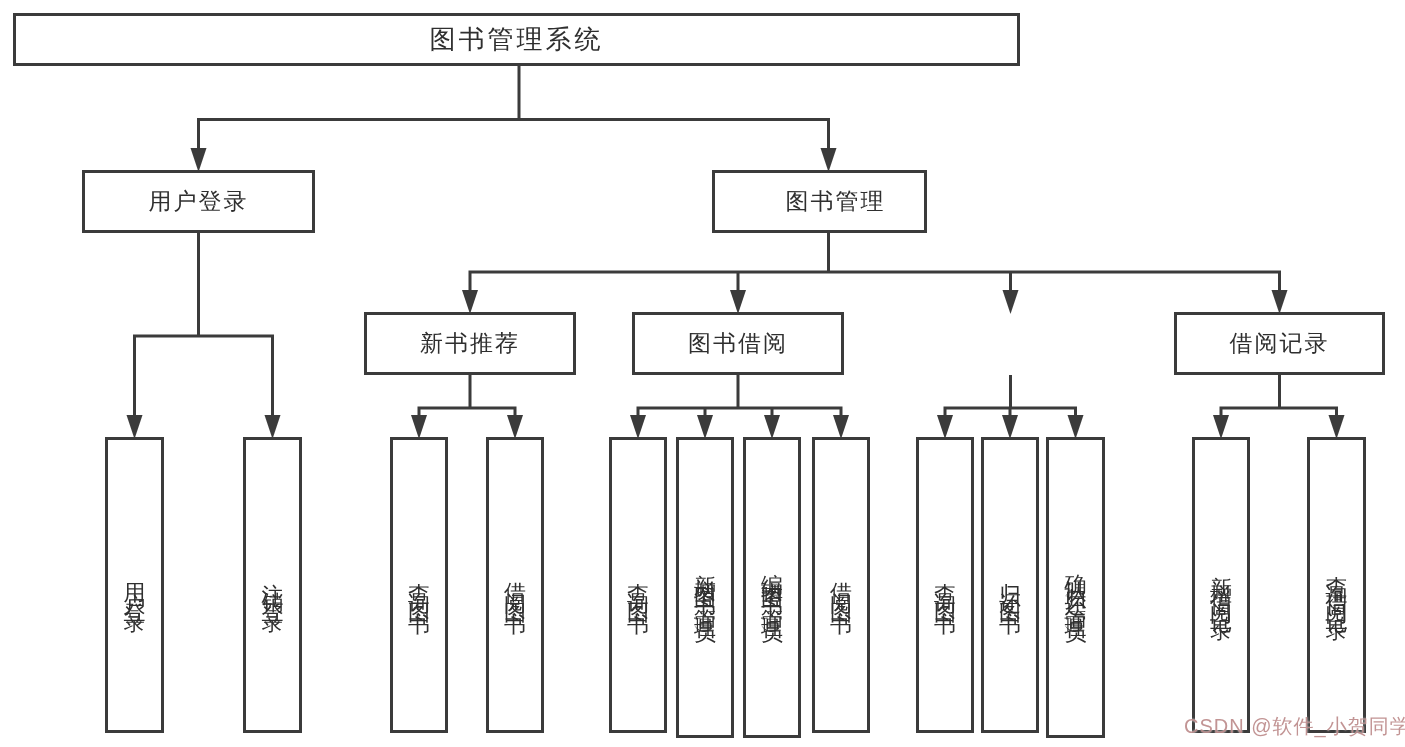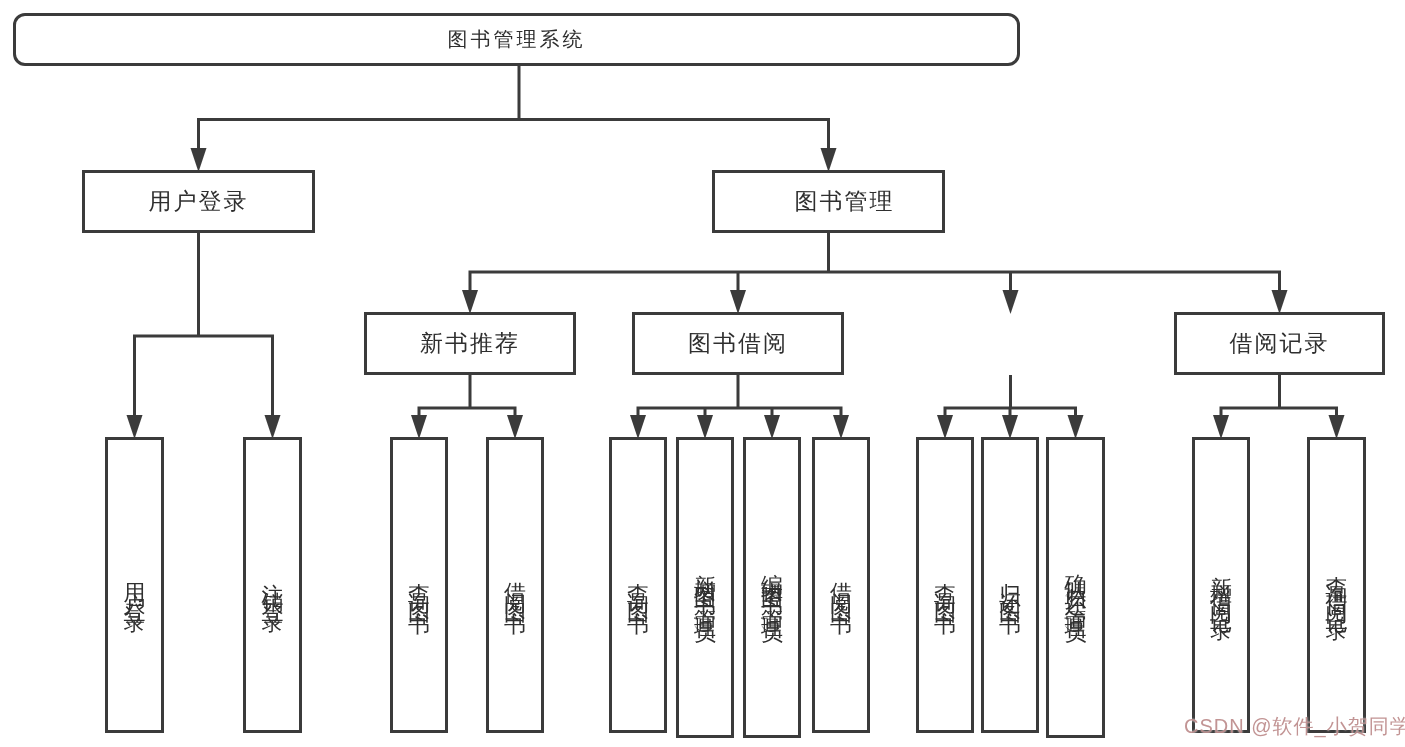--- a/index.html
+++ b/index.html
@@ -41,23 +41,22 @@
     justify-content: center;
     color: #2f2f2f;
     z-index: 2;
   }
   .hbox {
     font-size: 23px;
     letter-spacing: 2px;
     white-space: nowrap;
   }
   .root-box {
-    font-size: 20px;
+    font-size: 26px;
     letter-spacing: 3px;
-    border-radius: 12px;
   }
   .vbox {
     top: 437px;
     height: 296px;
   }
   .vbox.tall {
     height: 301px;
   }
   .vbox .vtext {
     writing-mode: vertical-rl;
@@ -140,21 +139,21 @@
     <polygon points="937,415 953,415 945,439"></polygon>
     <polygon points="1002,415 1018,415 1010,439"></polygon>
     <polygon points="1067.5,415 1083.5,415 1075.5,439"></polygon>
     <polygon points="1213,415 1229,415 1221,439"></polygon>
     <polygon points="1328.5,415 1344.5,415 1336.5,439"></polygon>
   </svg>
 
   <div class="box hbox root-box" style="left:13px; top:13px; width:1007px; height:53px;">图书管理系统</div>
 
   <div class="box hbox" style="left:82px; top:170px; width:233px; height:63px;">用户登录</div>
-  <div class="box hbox" style="left:712px; top:170px; width:233px; height:63px;padding-left:32px;">图书管理</div>
+  <div class="box hbox" style="left:712px; top:170px; width:215px; height:63px;padding-left:32px;">图书管理</div>
 
   <div class="box hbox" style="left:632px; top:312px; width:212px; height:63px;">图书借阅</div>
   <div class="box hbox" style="left:364px; top:312px; width:212px; height:63px;">新书推荐</div>
   <div class="box hbox" style="left:1174px; top:312px; width:211px; height:63px;">借阅记录</div>
 
   <div class="box vbox" style="left:105px; width:59px;">
     <span class="vtext">用户登录</span>
   </div>
   <div class="box vbox" style="left:243px; width:59px;">
     <span class="vtext">注销登录</span>

